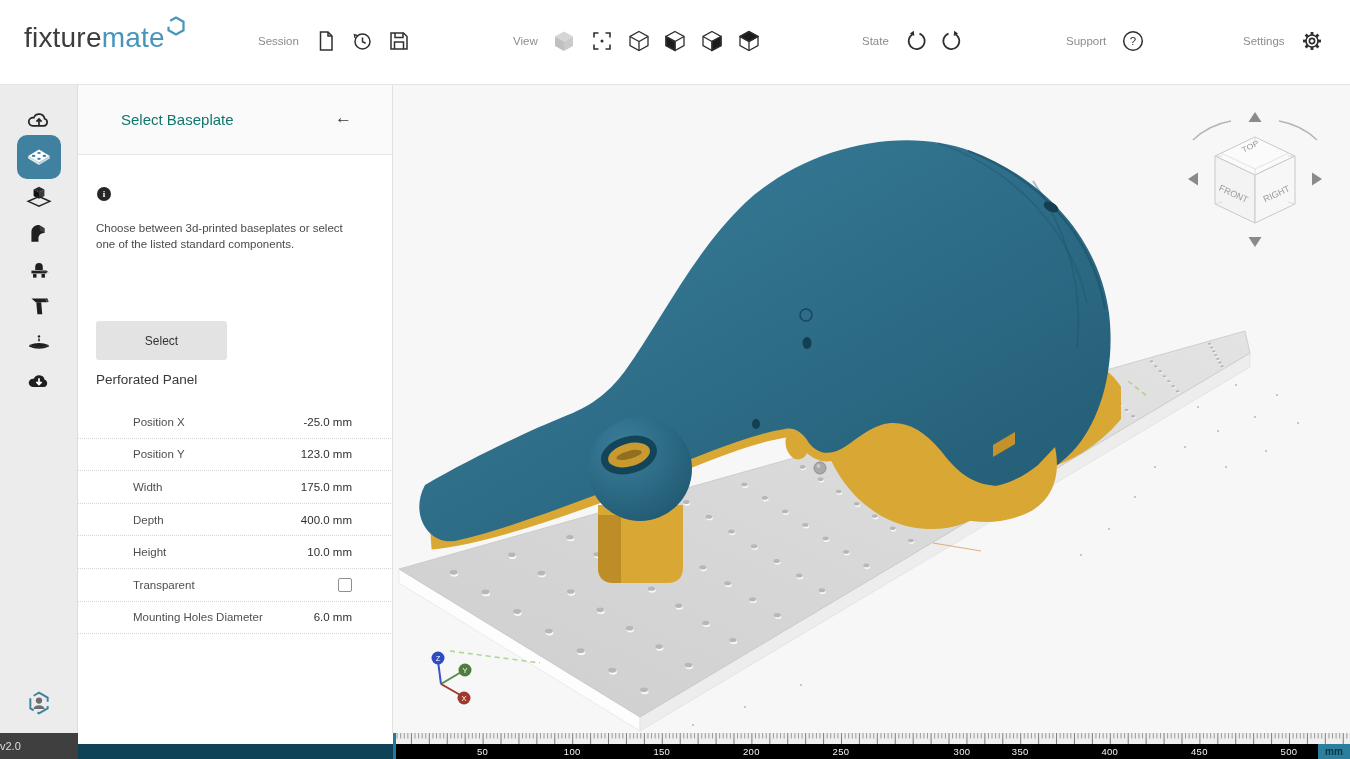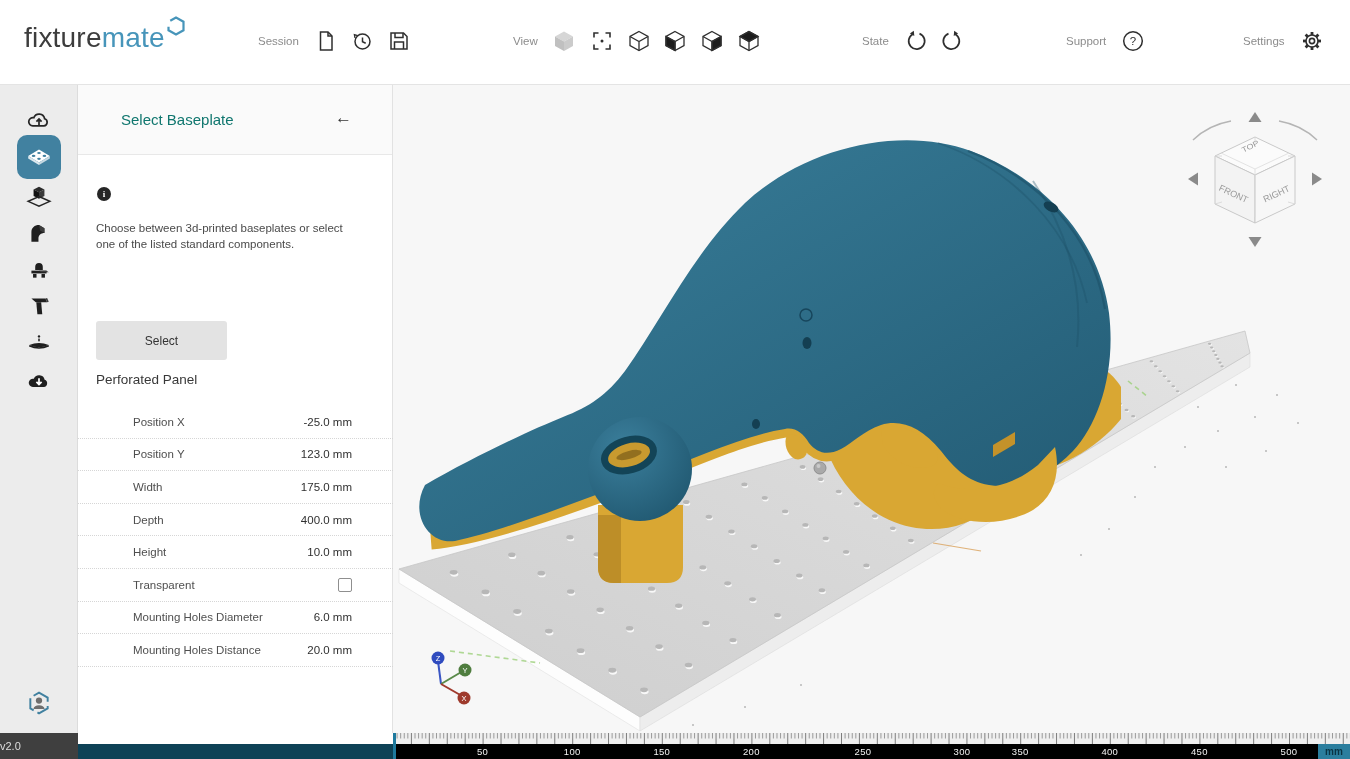--- a/index.html
+++ b/index.html
@@ -300,24 +300,20 @@
         <span class="plabel">Height</span>
         <span class="pvalue">10.0 mm</span>
       </div>
       <div class="prow">
         <span class="plabel">Transparent</span>
         <div class="pcheck" aria-checked="false"></div>
       </div>
       <div class="prow">
         <span class="plabel">Mounting Holes Diameter</span>
         <span class="pvalue">6.0 mm</span>
-      </div>
-      <div class="prow">
-        <span class="plabel">Mounting Holes Distance</span>
-        <span class="pvalue">20.0 mm</span>
       </div>
     </div>
 </div>
 
 <div class="viewport">
 <svg class="scene" viewBox="0 0 957 648">
   <defs>
     <linearGradient id="plateg" x1="0" y1="1" x2="1" y2="0">
       <stop offset="0" stop-color="#cecece"></stop>
           <stop offset="1" stop-color="#e3e3e3"></stop>
@@ -922,21 +918,21 @@
         <line x1="946.676" x2="946.676" y1="0" y2="5.5" stroke="#9a9a9a" stroke-width="1"></line>
         <line x1="950.26" x2="950.26" y1="0" y2="11" stroke="#7d7d7d" stroke-width="1"></line>
         <line x1="953.844" x2="953.844" y1="0" y2="5.5" stroke="#9a9a9a" stroke-width="1"></line>
         <line x1="957.428" x2="957.428" y1="0" y2="5.5" stroke="#9a9a9a" stroke-width="1"></line>
       </svg>
     <div class="ruler-black" id="ruler-black">
         <span class="ruler-num" style="left: 89.6px;">50</span>
         <span class="ruler-num" style="left: 179.2px;">100</span>
         <span class="ruler-num" style="left: 268.8px;">150</span>
         <span class="ruler-num" style="left: 358.4px;">200</span>
-        <span class="ruler-num" style="left: 448px; margin-left: 22px;">250</span>
+        <span class="ruler-num" style="left: 448px;">250</span>
         <span class="ruler-num" style="left: 569px;">300</span>
         <span class="ruler-num" style="left: 627.2px;">350</span>
         <span class="ruler-num" style="left: 716.8px;">400</span>
         <span class="ruler-num" style="left: 806.4px;">450</span>
         <span class="ruler-num" style="left: 896px;">500</span>
       </div>
     <div class="ruler-zero"></div>
     <div class="mm-chip">mm</div>
   </div>
 </div>

